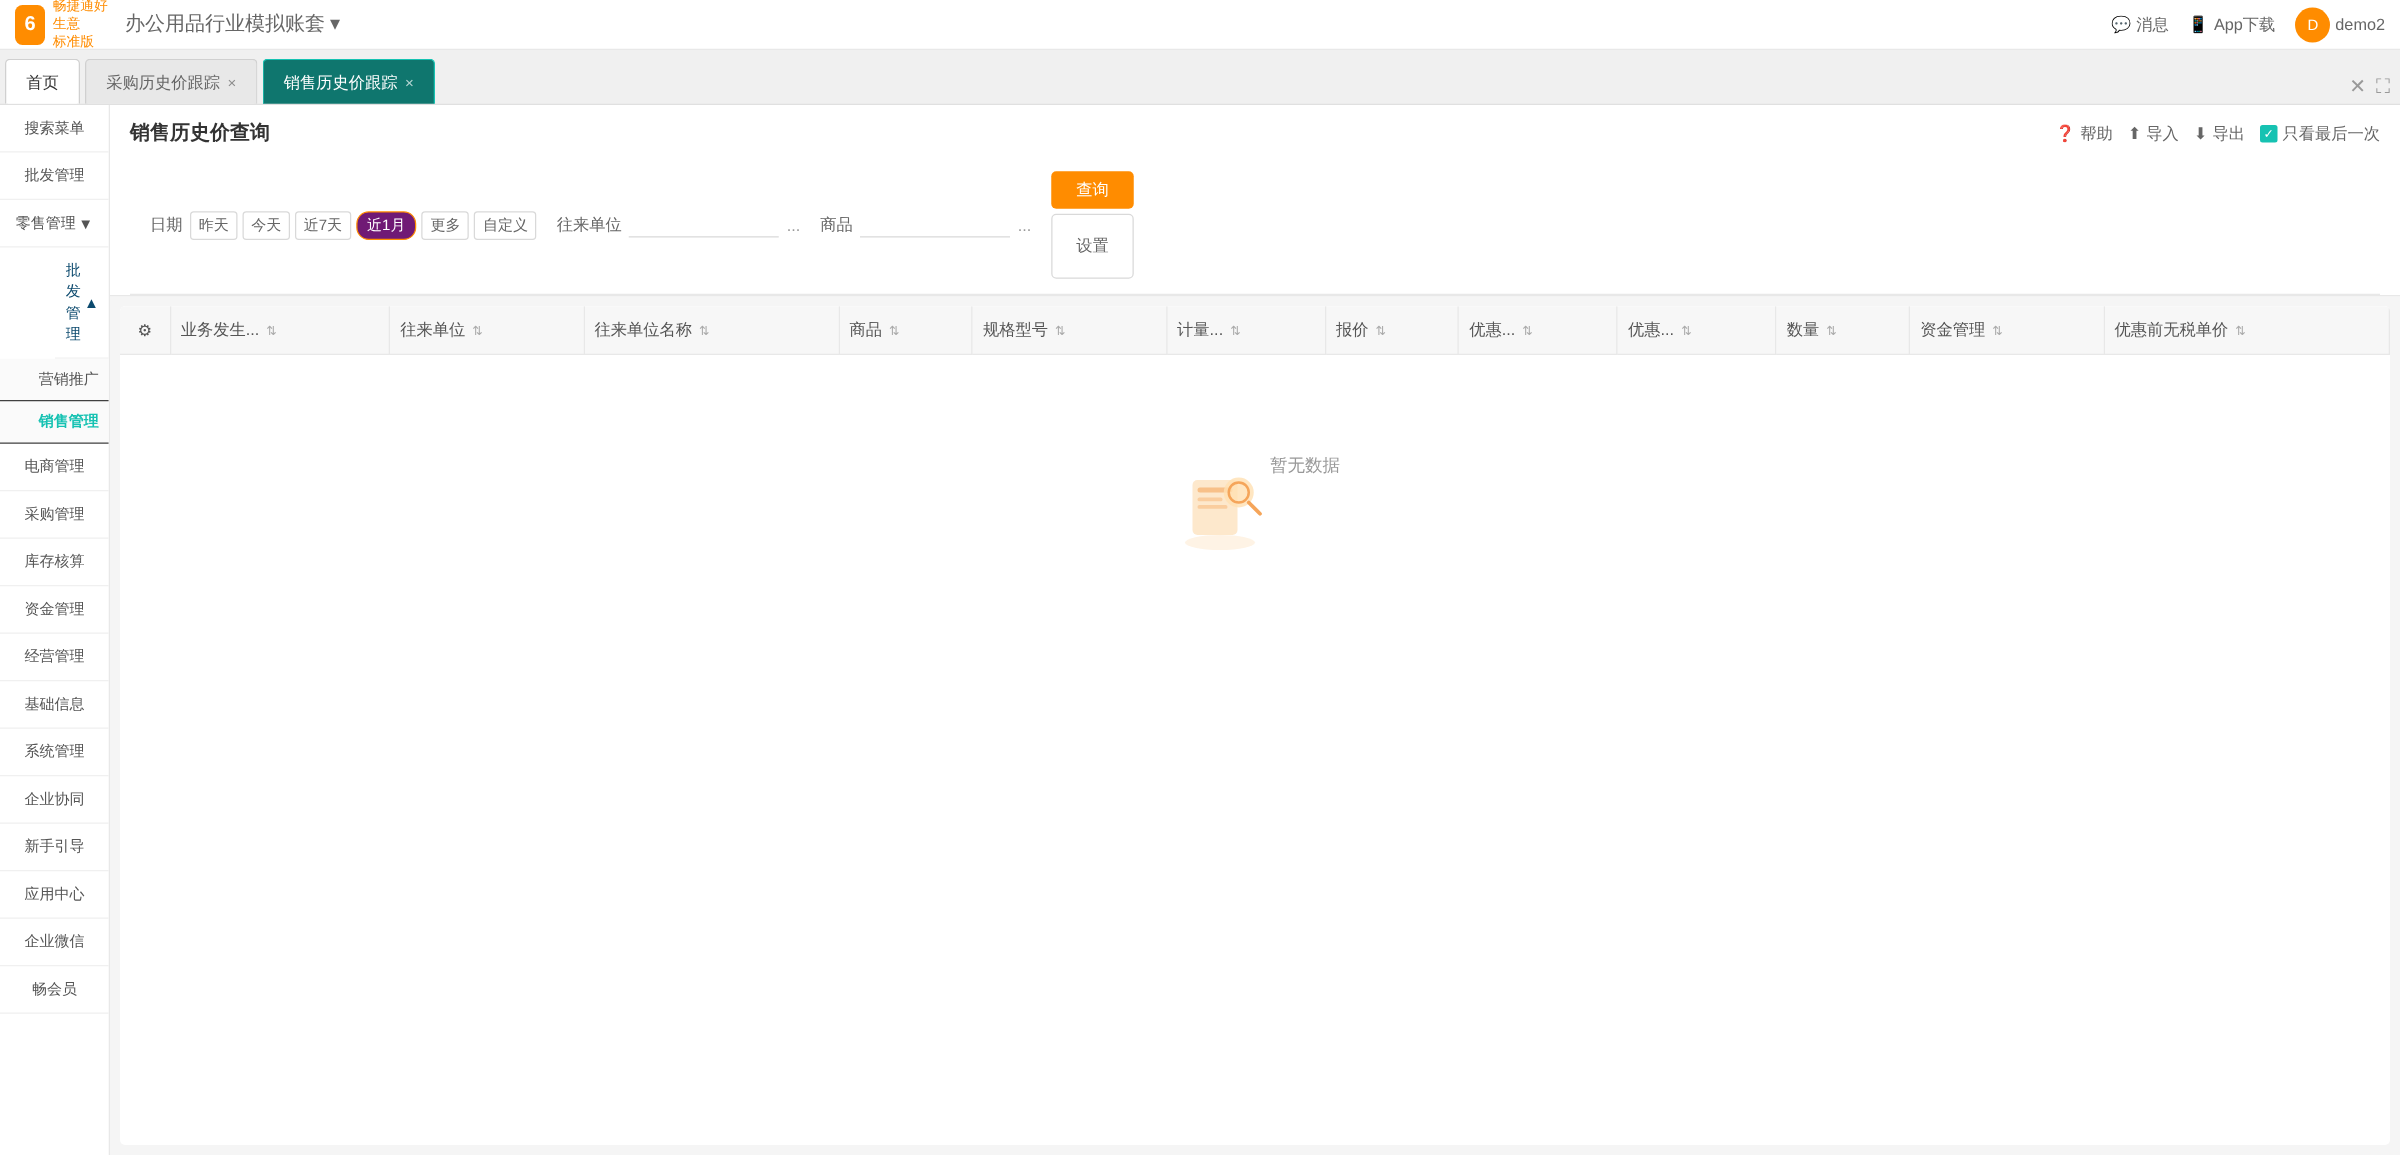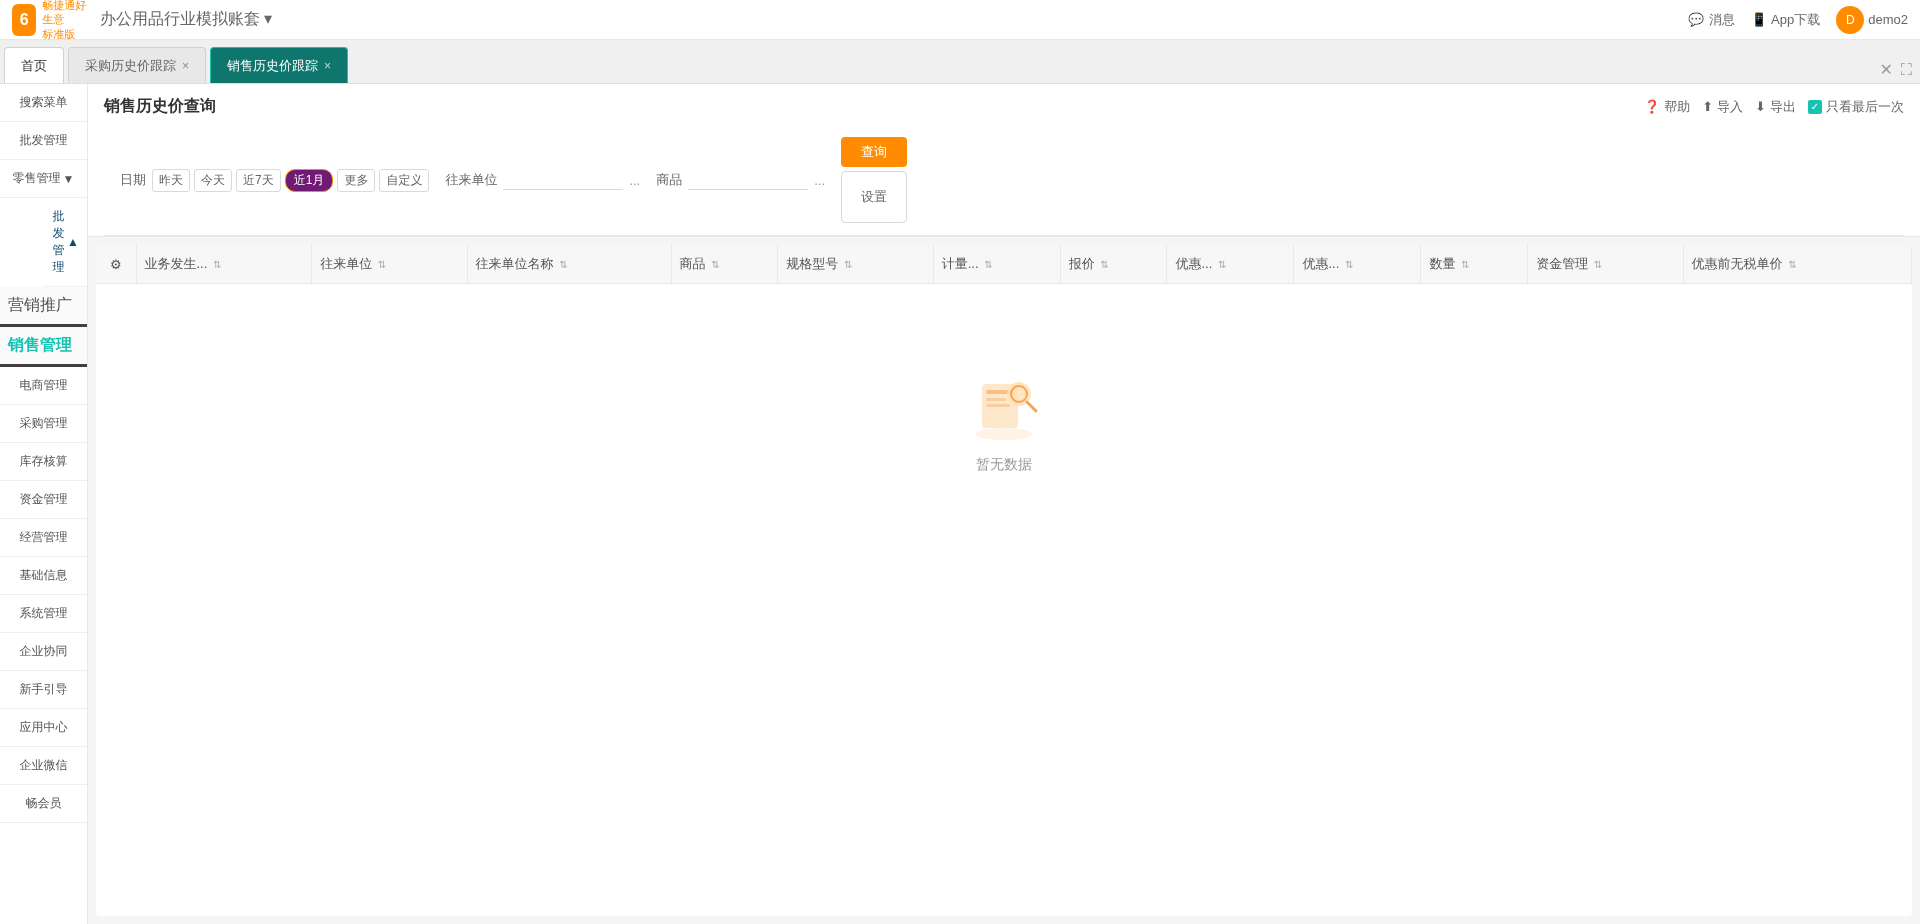--- a/index.html
+++ b/index.html
@@ -164,25 +164,25 @@
     }
     .sidebar-item.active {
       color: #0c4a6e;
       margin-left: 44px;
     }
     .sidebar-sub {
       background: #fafafa;
     }
     .sidebar-sub-item {
       padding: 8px 8px;
-      text-align: left;
+      text-align: right;
       cursor: pointer;
       color: #555;
-      font-size: 16px;
-      border-bottom: 3px solid #404040;
+      font-size: 12px;
+      border-bottom: 1px solid #404040;
     }
     .sidebar-sub-item.active {
       color: #16c2b2;
       font-weight: bold;
     }
 
     
     .content-area {
       flex: 1;
       display: flex;
@@ -348,22 +348,21 @@
       margin-left: 2px;
     }
     .th-settings {
       width: 40px;
       text-align: center;
     }
 
     
     .empty-state {
       display: flex;
-      flex-direction: column;
-      align-items: center;
+      flex-direction: row;
       justify-content: center;
       padding: 80px 0;
     }
     .empty-icon {
       width: 80px;
       height: 80px;
       margin-bottom: 12px;
     }
     .empty-text {
       color: #999;

